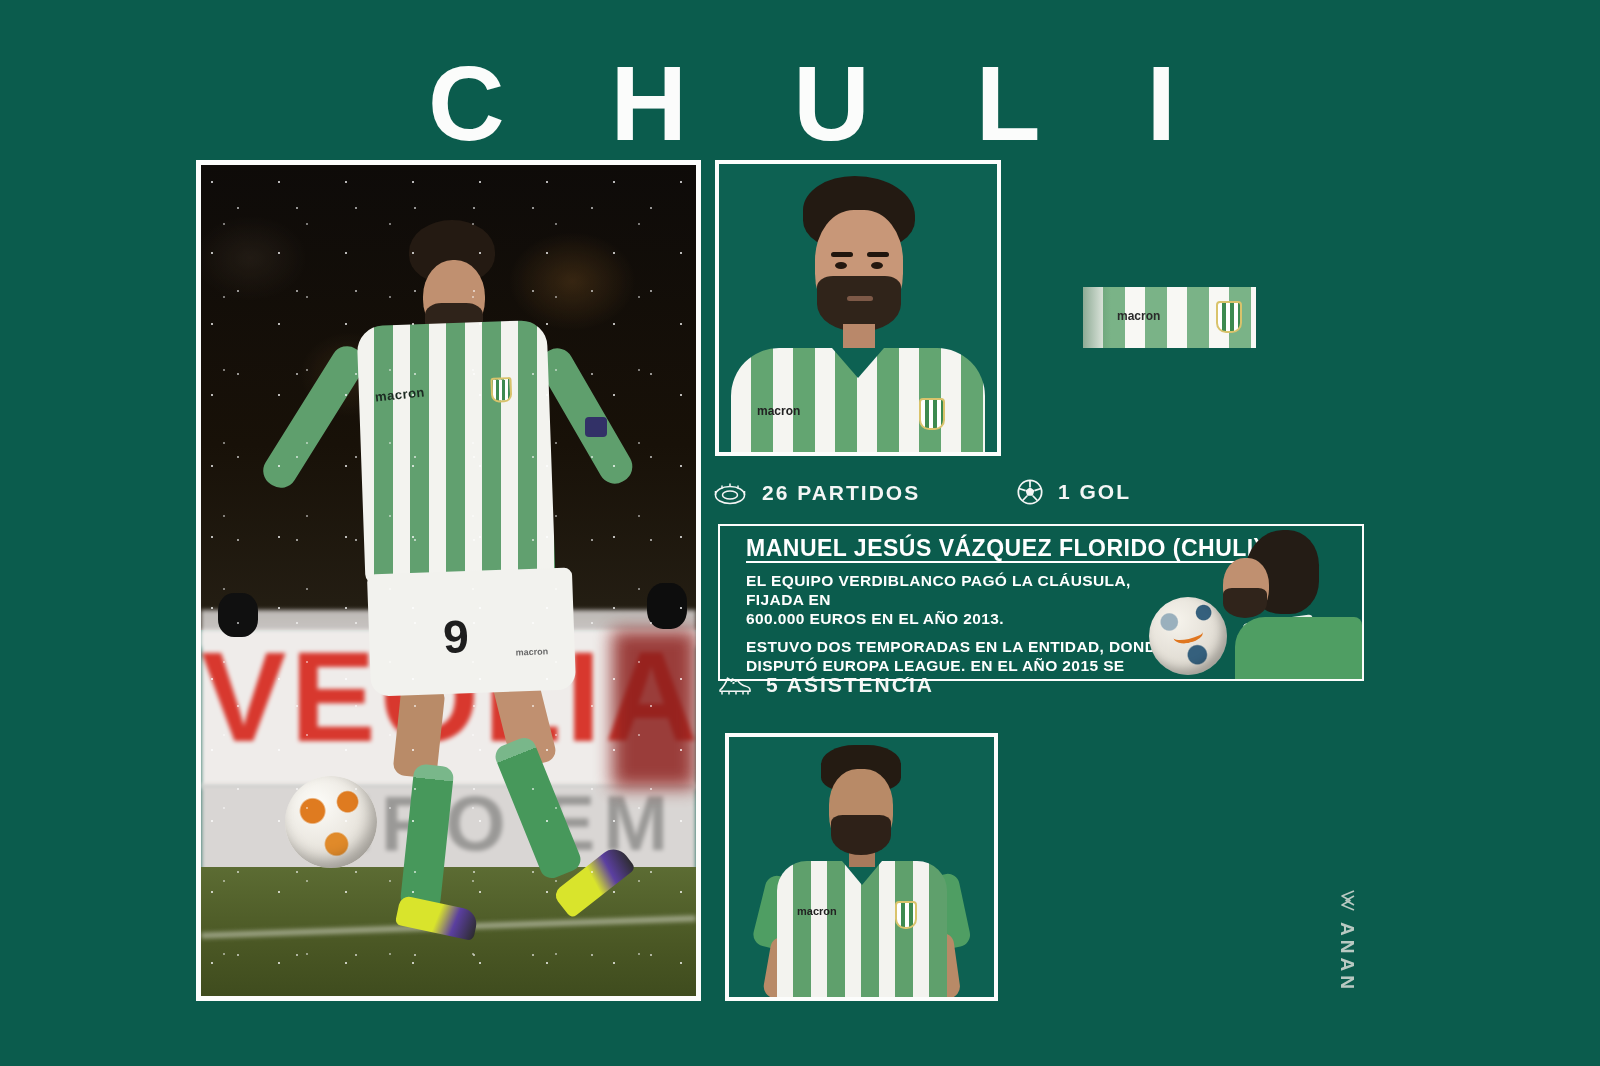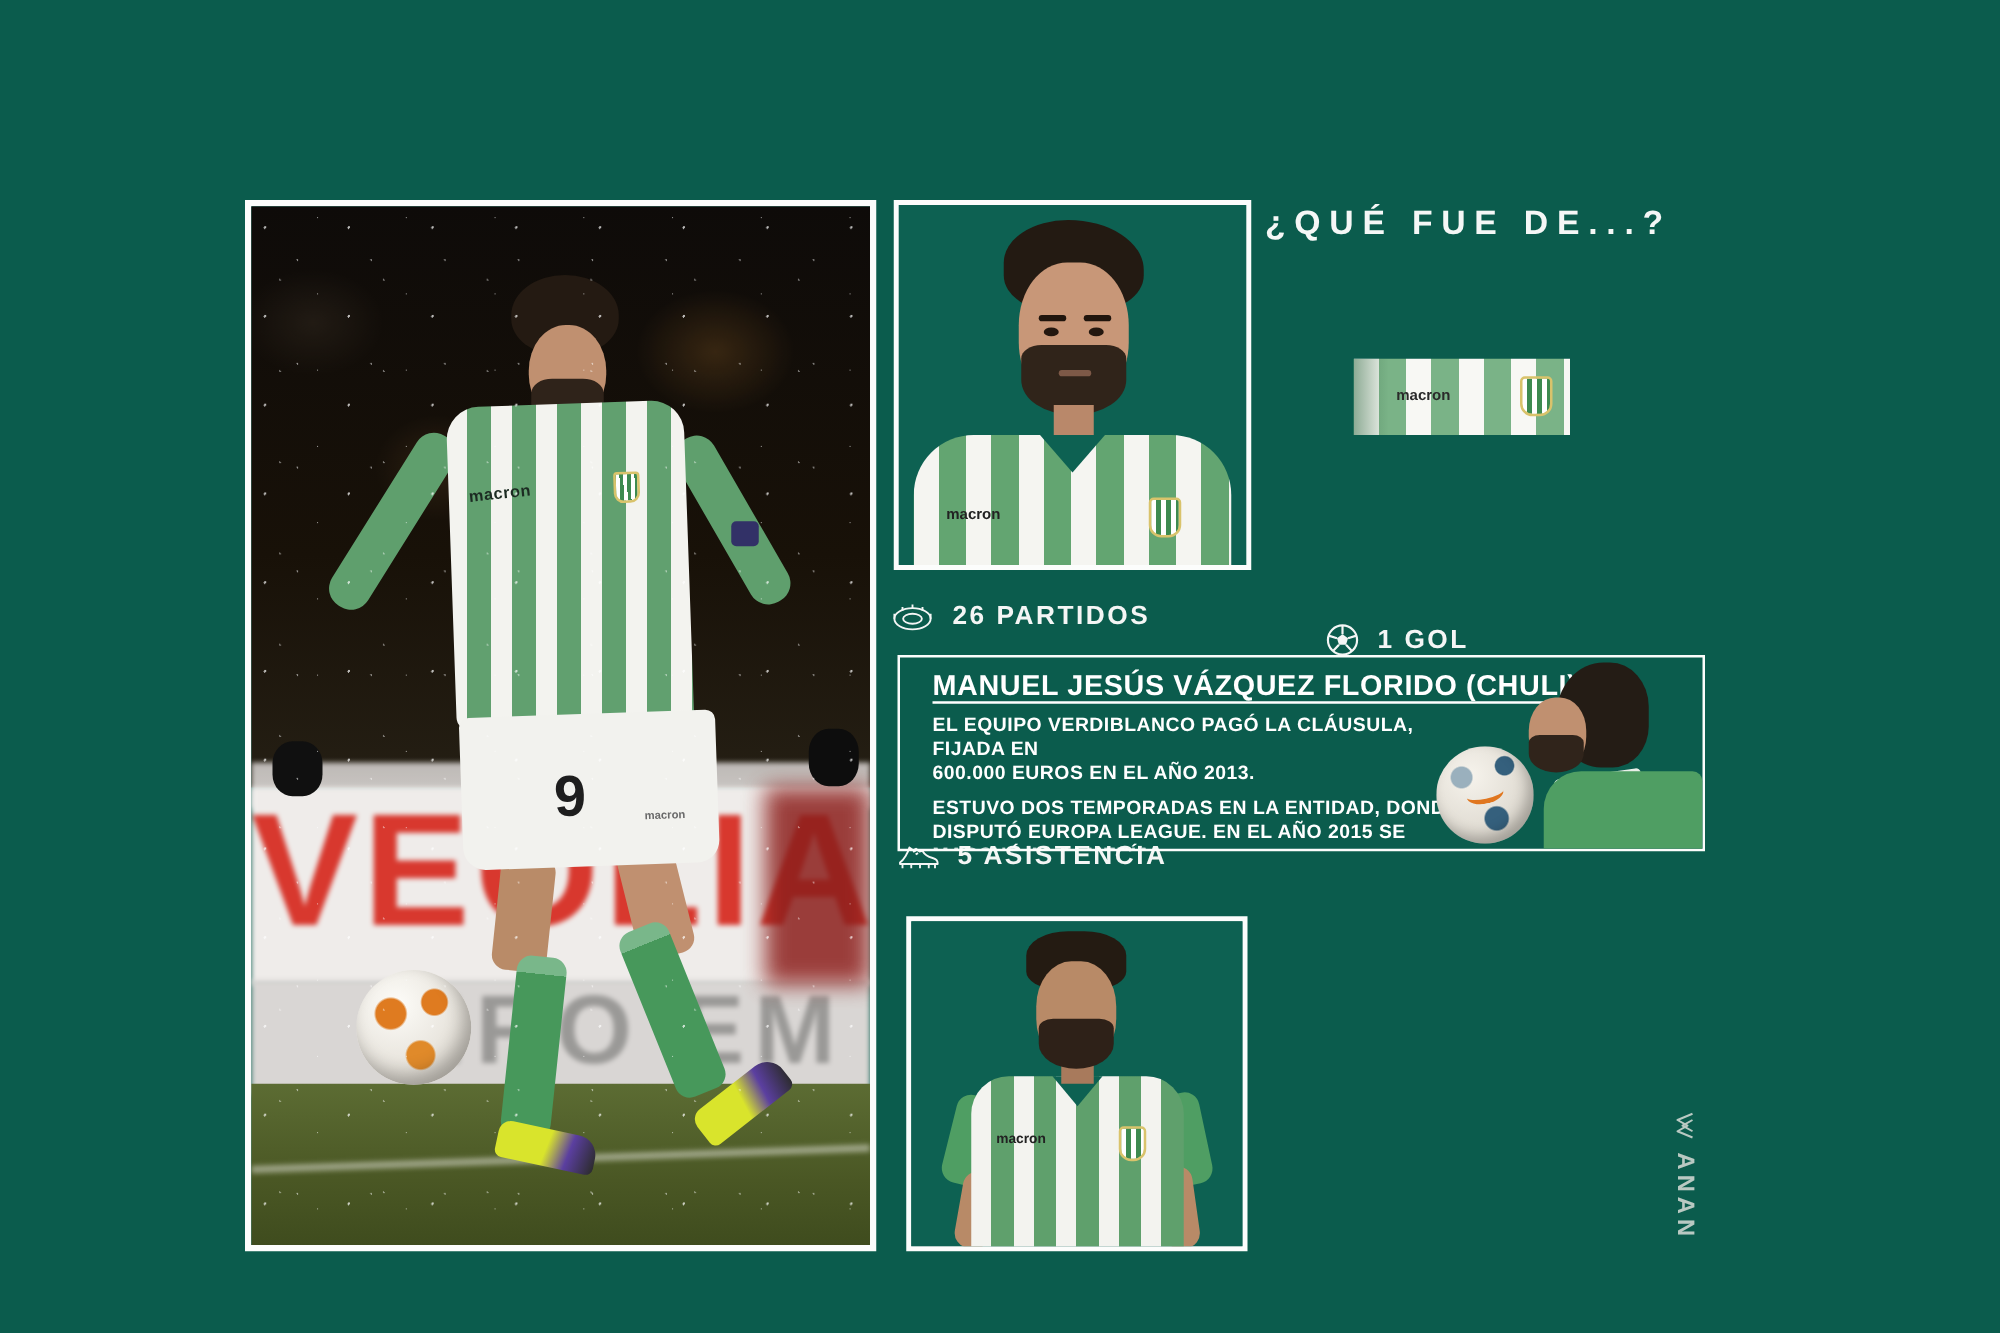--- a/index.html
+++ b/index.html
@@ -112,21 +112,21 @@
     background:repeating-linear-gradient(90deg,#f8f8f4 0 20px,#7ab387 20px 42px);}
   .jersey-shade{position:absolute;left:0;top:0;bottom:0;width:28px;
     background:linear-gradient(90deg,rgba(70,120,85,.6),transparent);}
   .jersey-brand{position:absolute;left:34px;top:22px;font-size:12px;font-weight:700;color:#2a2a2a;}
   .jersey-crest{right:14px;top:14px;left:auto;}
 
   
   .stat{position:absolute;display:flex;align-items:center;gap:14px;font-weight:900;
     font-size:21px;letter-spacing:2px;color:#f4f6f5;white-space:nowrap;}
   #stat-partidos{left:712px;top:478px;}
-  #stat-gol{left:1060px;top:478px;margin-top:20px;}
+  #stat-gol{left:1016px;top:478px;}
   #stat-asistencia{left:716px;top:670px;}
   .stat svg{display:block;}
 
   
   .bio-box{position:absolute;left:718px;top:524px;width:646px;height:157px;box-sizing:border-box;
     border:2px solid #fcfdfc;overflow:hidden;}
   .bio-title{margin:9px 0 2px 26px;font-size:23px;font-weight:900;letter-spacing:.5px;
     text-decoration:underline;text-decoration-thickness:2px;text-underline-offset:5px;white-space:nowrap;}
   .bio-p{margin:9px 0 0 26px;width:430px;font-size:15.5px;font-weight:800;letter-spacing:.4px;
     line-height:19px;white-space:pre-line;}
@@ -175,21 +175,21 @@
   
   .watermark{position:absolute;left:1291px;top:932px;width:112px;height:26px;display:flex;
     align-items:center;gap:7px;transform:rotate(90deg);color:#c3cfc9;font-weight:700;
     font-size:19px;letter-spacing:4px;opacity:.95;}
 </style>
 </head>
 <body>
 
 <div class="canvas">
 
-  <div class="subtitle">¿QUÉ FUE DE...?</div>
+  <h1 class="main-title">CHULI</h1>
 
   <div class="frame" id="action-photo">
     <div class="crowd"></div>
     <div class="band"></div>
     <div class="ad1">VEOLIA</div>
     <div class="ad2">IRO EM</div>
     <div class="redblob"></div>
     <div class="grass"></div>
     <div class="grassline"></div>
 

